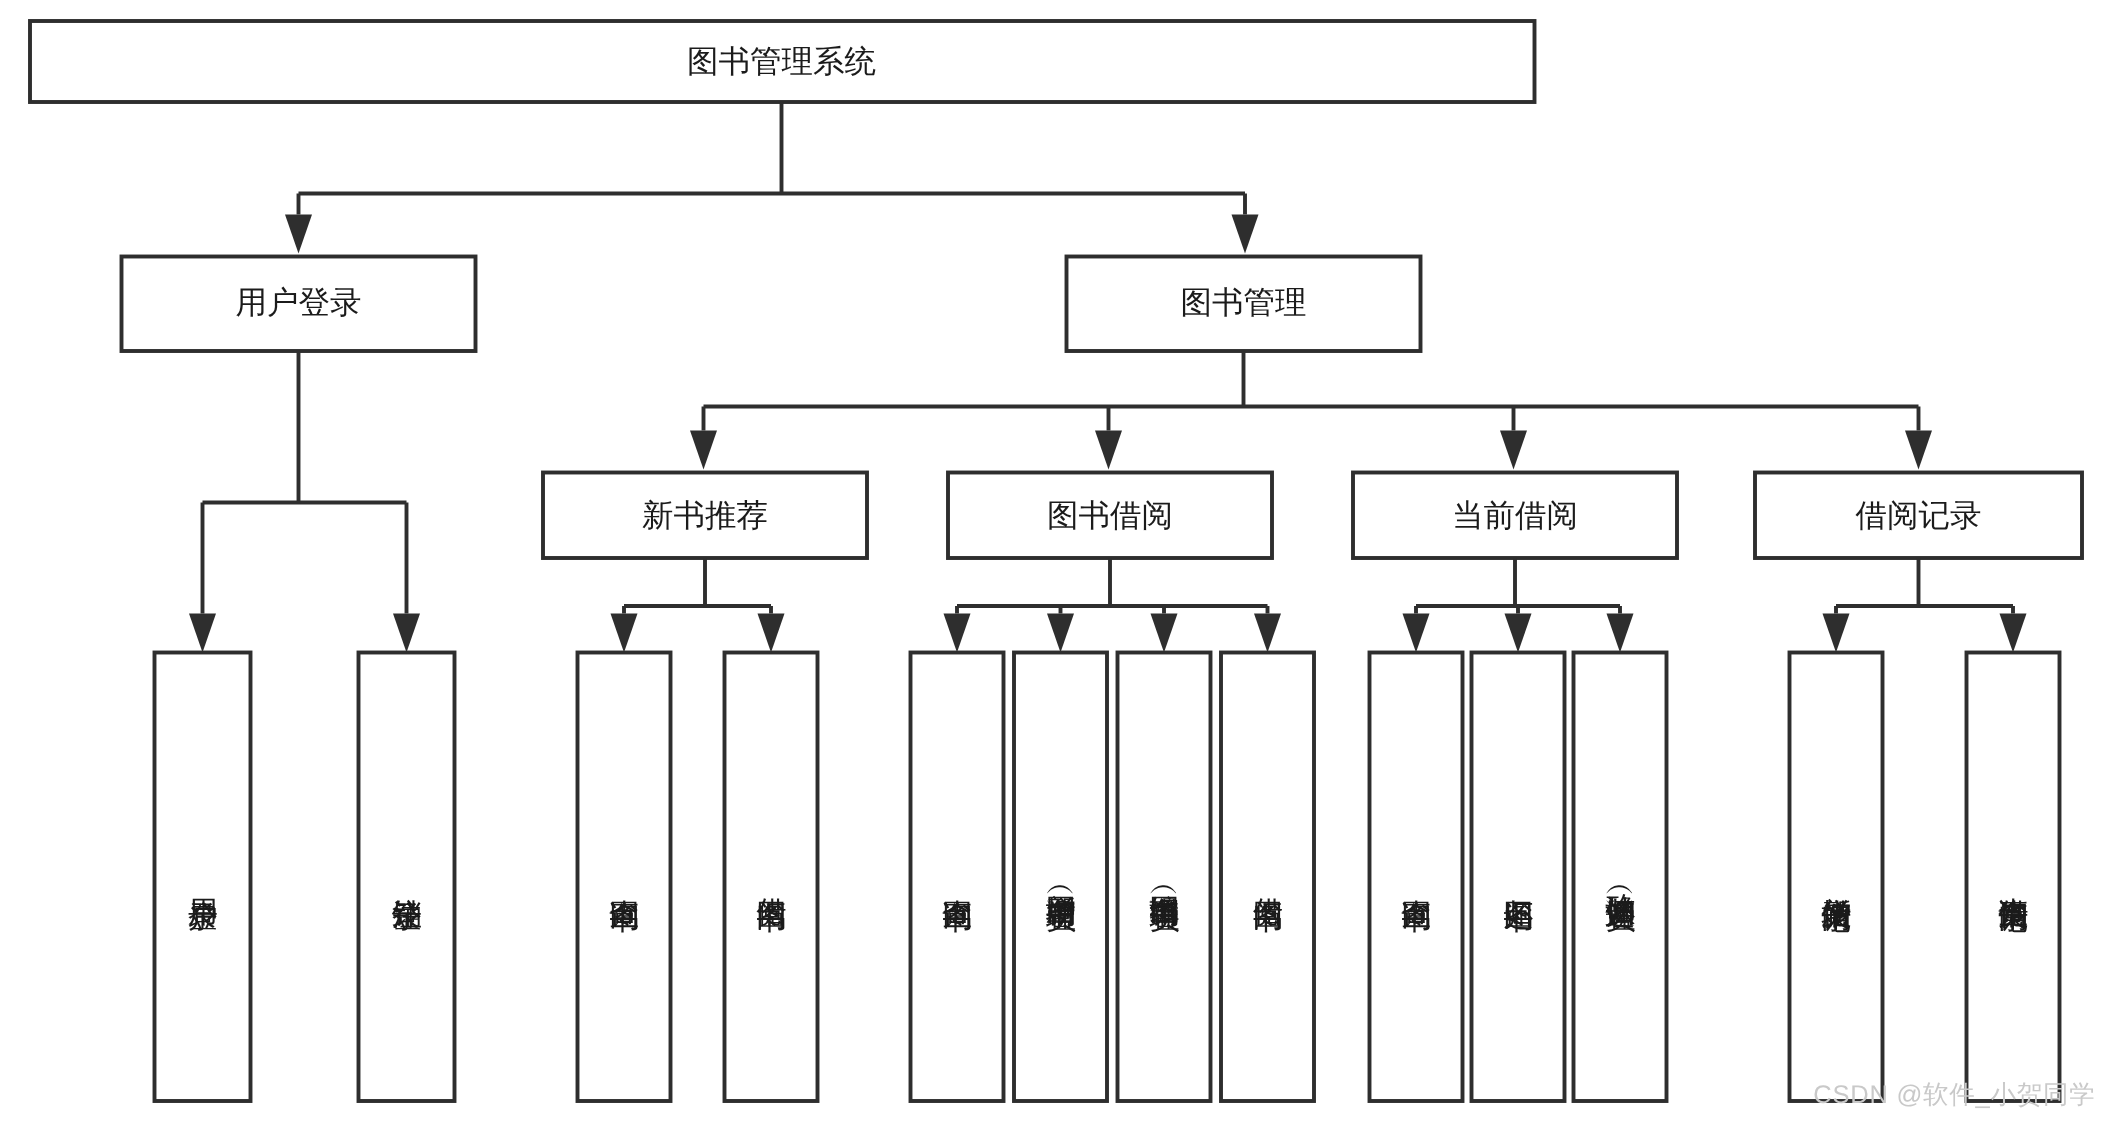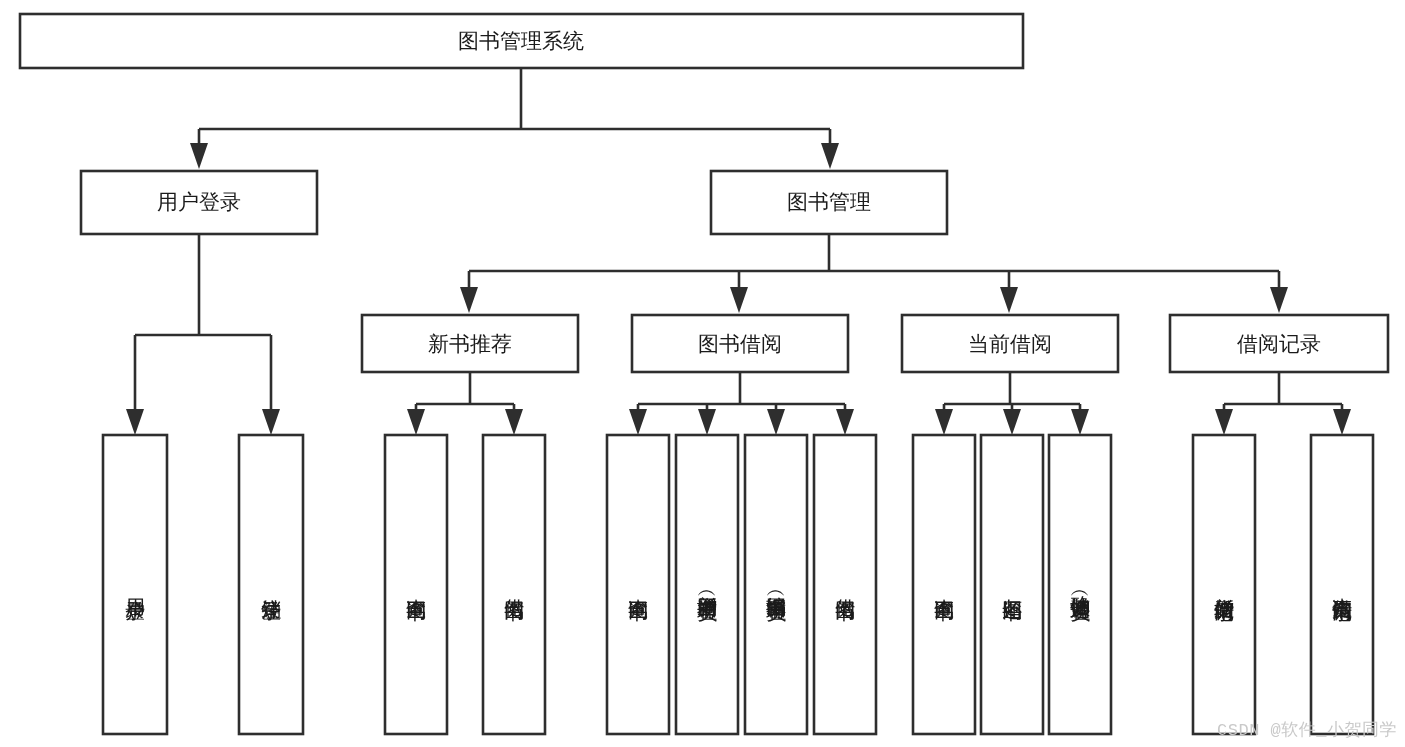--- a/index.html
+++ b/index.html
@@ -62,21 +62,21 @@
     align-items: center;
     justify-content: center;
     text-align: center;
     white-space: nowrap;
     pointer-events: none;
   }
   .watermark {
     position: absolute;
     right: 8px;
     bottom: 6px;
-    font-family: Liberation Mono, monospace;
+    font-family: Liberation Sans, sans-serif;
     font-size: 17px;
     color: #c9c9c9;
     letter-spacing: 0.5px;
     white-space: nowrap;
   }
 </style>
 </head>
 <body>
 
 <div id="diagram-root">

